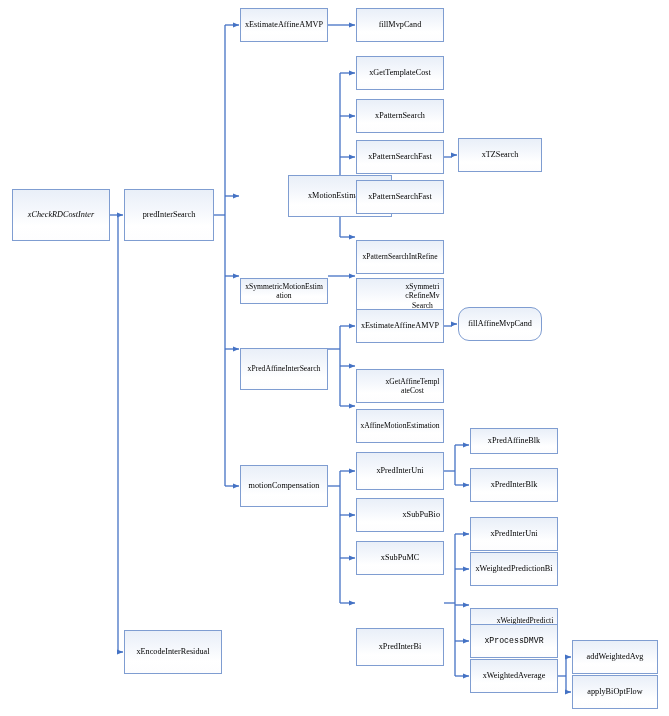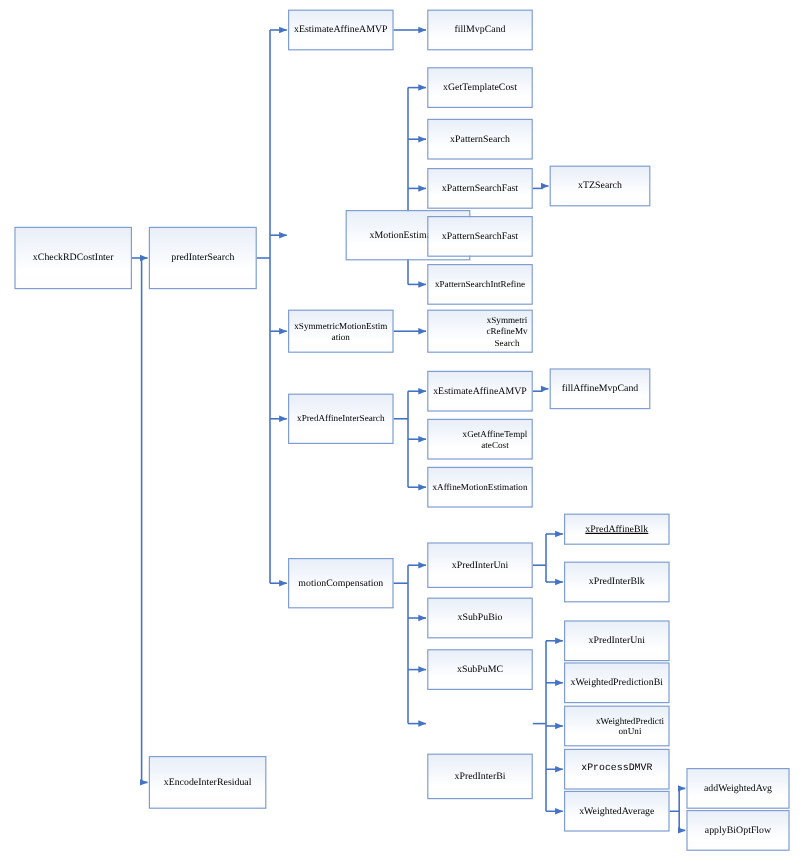--- a/index.html
+++ b/index.html
@@ -36,21 +36,21 @@
     line-height: 1.22;
     letter-spacing: 0.02px;
     padding: 1px 3px;
     overflow: hidden;
   }
   .node span {
     display: block;
     width: 100%;
     word-break: break-word;
   }
-  .node.tight { font-size: 7.6px; }
+  .node.tight { font-size: 7.6px; margin-top: 20px; }
 </style>
 </head>
 <body>
 
 <div id="canvas">
   <svg id="edges" viewBox="0 0 669 716">
     <defs>
       <marker id="arrow" markerWidth="7" markerHeight="6" refX="6.4" refY="3" orient="auto" markerUnits="userSpaceOnUse">
         <path d="M0,0.3 L6.6,3 L0,5.7 z" fill="#4472c4"></path>
       </marker>
@@ -106,21 +106,21 @@
         <path d="M455,605 H469" marker-end="url(#arrow)"></path>
         <path d="M455,641 H469" marker-end="url(#arrow)"></path>
         <path d="M455,676 H469" marker-end="url(#arrow)"></path>
         <path d="M558,676 H566"></path>
         <path d="M566,657 V692"></path>
         <path d="M566,657 H571" marker-end="url(#arrow)"></path>
         <path d="M566,692 H571" marker-end="url(#arrow)"></path>
       </g>
   </svg>
   <div id="node-layer">
-      <div class="node" style="left: 12px; top: 189px; width: 98px; height: 52px;">
+      <div class="node" style="left: 12px; top: 189px; width: 98px; height: 52px; font-style: italic;">
         <span>xCheckRDCostInter</span>
       </div>
       <div class="node" style="left: 124px; top: 189px; width: 90px; height: 52px;">
         <span>predInterSearch</span>
       </div>
       <div class="node" style="left: 124px; top: 630px; width: 98px; height: 44px;">
         <span>xEncodeInterResidual</span>
       </div>
       <div class="node" style="left: 240px; top: 8px; width: 88px; height: 34px;">
         <span>xEstimateAffineAMVP</span>
@@ -142,54 +142,54 @@
       </div>
       <div class="node" style="left: 458px; top: 138px; width: 84px; height: 34px;">
         <span>xTZSearch</span>
       </div>
       <div class="node" style="left: 356px; top: 180px; width: 88px; height: 34px;">
         <span>xPatternSearchFast</span>
       </div>
       <div class="node tight" style="left: 356px; top: 220px; width: 88px; height: 34px;">
         <span>xPatternSearchIntRefine</span>
       </div>
-      <div class="node tight" style="left: 240px; top: 258px; width: 88px; height: 36px;">
+      <div class="node tight" style="left: 240px; top: 258px; width: 88px; height: 26px;">
         <span>xSymmetricMotionEstimation</span>
       </div>
       <div class="node tight" style="left: 356px; top: 258px; width: 88px; height: 36px; padding-left: 48px;">
         <span>xSymmetricRefineMvSearch</span>
       </div>
       <div class="node tight" style="left: 240px; top: 328px; width: 88px; height: 42px;">
         <span>xPredAffineInterSearch</span>
       </div>
       <div class="node" style="left: 356px; top: 309px; width: 88px; height: 34px;">
         <span>xEstimateAffineAMVP</span>
       </div>
-      <div class="node" style="left: 458px; top: 307px; width: 84px; height: 34px;">
+      <div class="node" style="left: 458px; top: 307px; width: 84px; height: 34px; border-radius: 11px;">
         <span>fillAffineMvpCand</span>
       </div>
       <div class="node tight" style="left: 356px; top: 349px; width: 88px; height: 34px; padding-left: 28px;">
         <span>xGetAffineTemplateCost</span>
       </div>
       <div class="node tight" style="left: 356px; top: 389px; width: 88px; height: 34px;">
         <span>xAffineMotionEstimation</span>
       </div>
       <div class="node" style="left: 240px; top: 465px; width: 88px; height: 42px;">
         <span>motionCompensation</span>
       </div>
       <div class="node" style="left: 356px; top: 452px; width: 88px; height: 38px;">
         <span>xPredInterUni</span>
       </div>
-      <div class="node" style="left: 470px; top: 428px; width: 88px; height: 26px; text-decoration: underline;">
+      <div class="node" style="left: 470px; top: 428px; width: 88px; height: 26px;">
         <span>xPredAffineBlk</span>
       </div>
       <div class="node" style="left: 470px; top: 468px; width: 88px; height: 34px;">
         <span>xPredInterBlk</span>
       </div>
-      <div class="node" style="left: 356px; top: 498px; width: 88px; height: 34px;">
+      <div class="node" style="left: 356px; top: 498px; width: 88px; height: 34px; text-align: right;">
         <span>xSubPuBio</span>
       </div>
       <div class="node" style="left: 356px; top: 541px; width: 88px; height: 34px;">
         <span>xSubPuMC</span>
       </div>
       <div class="node" style="left: 356px; top: 584px; width: 88px; height: 38px; margin-top: 44px;">
         <span>xPredInterBi</span>
       </div>
       <div class="node" style="left: 470px; top: 517px; width: 88px; height: 34px;">
         <span>xPredInterUni</span>

